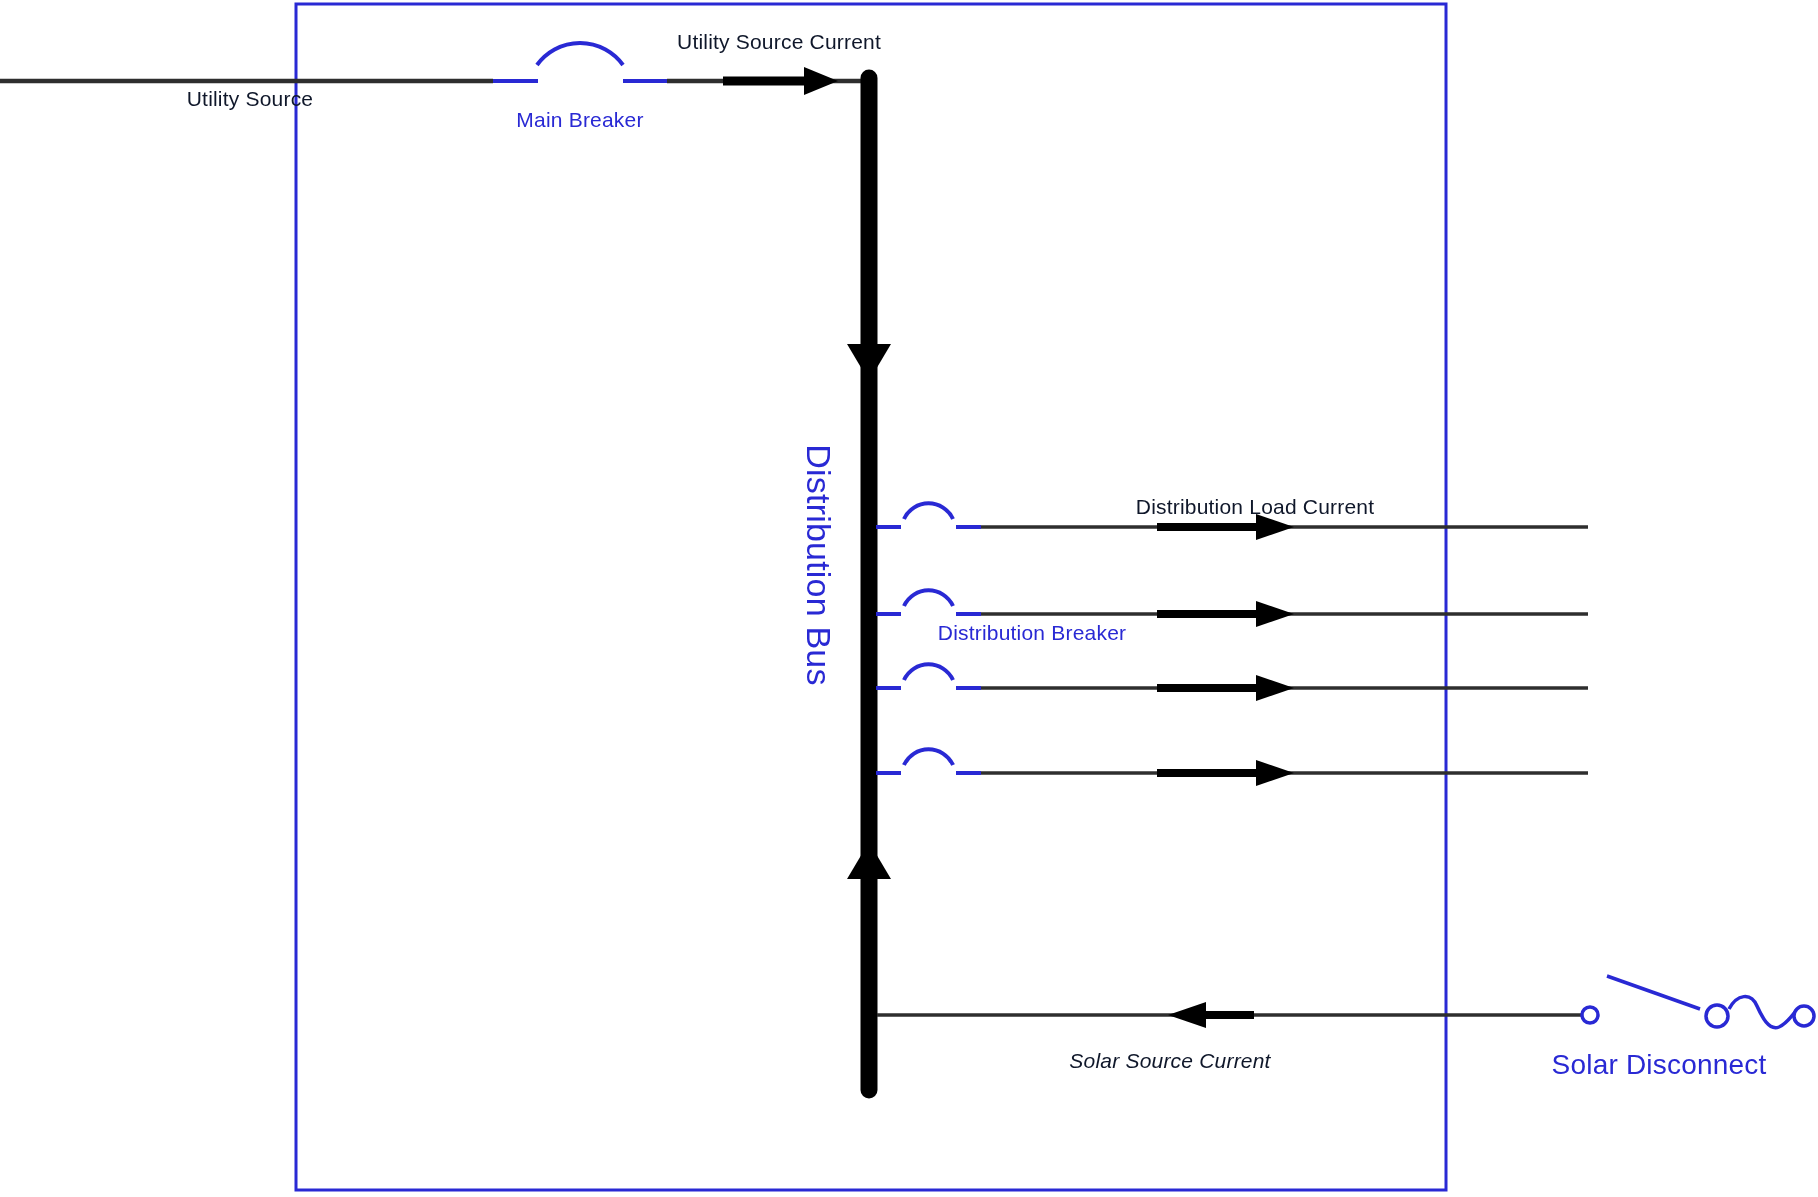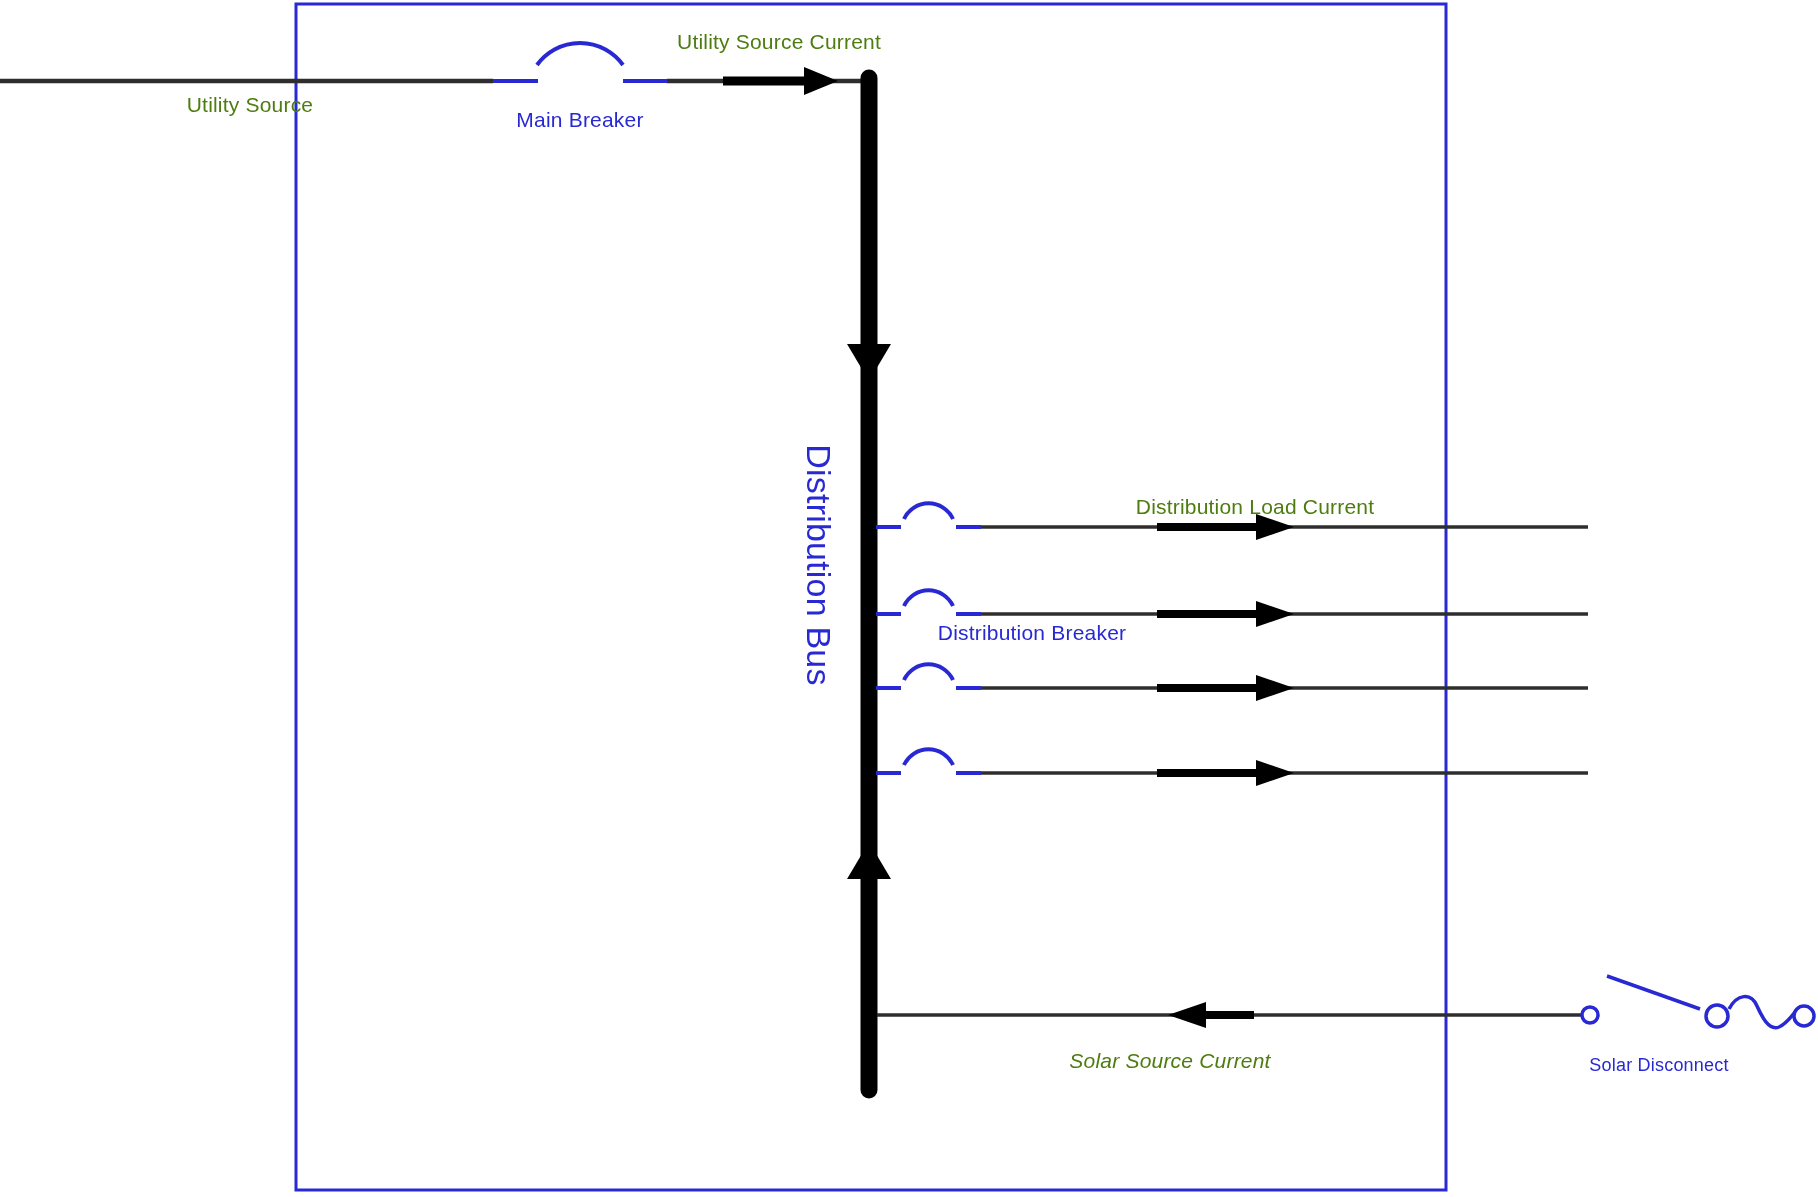--- a/index.html
+++ b/index.html
@@ -15,29 +15,29 @@
     font-family:"Liberation Sans", sans-serif;
     position:relative;overflow:hidden;
   }
   .stage{position:absolute;left:0;top:0;width:1818px;height:1197px;}
   svg{position:absolute;left:0;top:0;}
   .lbl{
     position:absolute;
     transform:translate(-50%,-50%);
     white-space:nowrap;
     font-size:21px;
-    color:#4d7c0f;
+    color:#0f172a;
     letter-spacing:0.2px;
   }
   .lbl.blue{color:var(--blue);}
   .lbl.big-vert{
     font-size:34px;
     transform:translate(-50%,-50%) rotate(90deg);
   }
-  .lbl.big{font-size:18px;}
+  .lbl.big{font-size:28px;}
   
   .panel-border{fill:none;stroke:var(--blue);stroke-width:3;}
   .wire{stroke:var(--line);stroke-width:3.5;fill:none;}
   .wire-thick{stroke:var(--line);stroke-width:4.5;fill:none;}
   .shaft{stroke:var(--black);stroke-width:9;fill:none;}
   .shaft-thin{stroke:var(--black);stroke-width:8;fill:none;}
   .head{fill:var(--black);stroke:none;}
   .bus{stroke:var(--black);stroke-width:17;stroke-linecap:round;fill:none;}
   .bk{stroke:var(--blue);stroke-width:4;fill:none;stroke-linecap:butt;}
   .disco{stroke:var(--blue);stroke-width:3.5;fill:none;}
@@ -123,21 +123,21 @@
 
     <g>
       <circle cx="1590" cy="1015" r="8" class="disco-circ"></circle>
       <line x1="1607" y1="976" x2="1700" y2="1009" class="disco"></line>
       <circle cx="1717" cy="1016" r="11" class="disco-circ"></circle>
       <path d="M1729,1009 C1737,994 1751,992 1757,1006 C1762,1017 1769,1031 1779,1027 C1786,1024 1791,1017 1795,1012" class="disco"></path>
       <circle cx="1804" cy="1016" r="10" class="disco-circ"></circle>
     </g>
   </svg>
 
-  <div class="lbl" style="left:250px;top:99px;margin-top:6px;">Utility Source</div>
+  <div class="lbl" style="left:250px;top:99px;">Utility Source</div>
 
   <div class="lbl blue" style="left:580px;top:120px;">Main Breaker</div>
 
   <div class="lbl" style="left:779px;top:42px;">Utility Source Current</div>
 
   <div class="lbl blue big-vert" style="left:818px;top:565px;">Distribution Bus</div>
 
   <div class="lbl" style="left:1255px;top:507px;">Distribution Load Current</div>
 
   <div class="lbl blue" style="left:1032px;top:633px;">Distribution Breaker</div>

